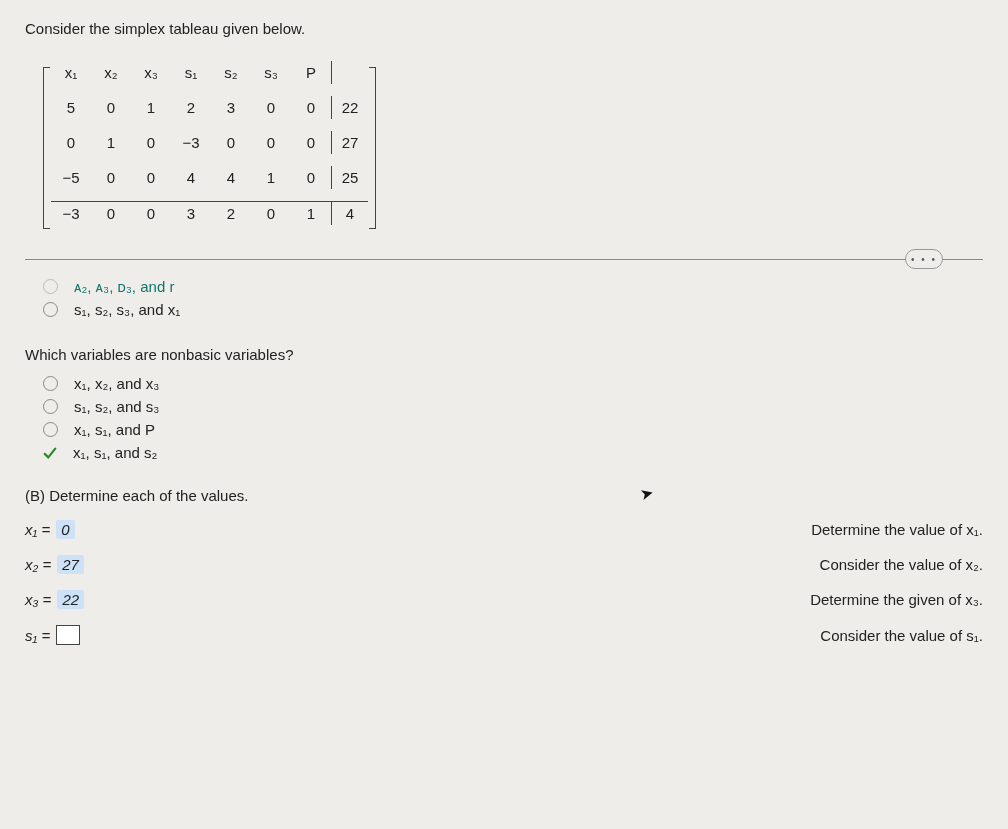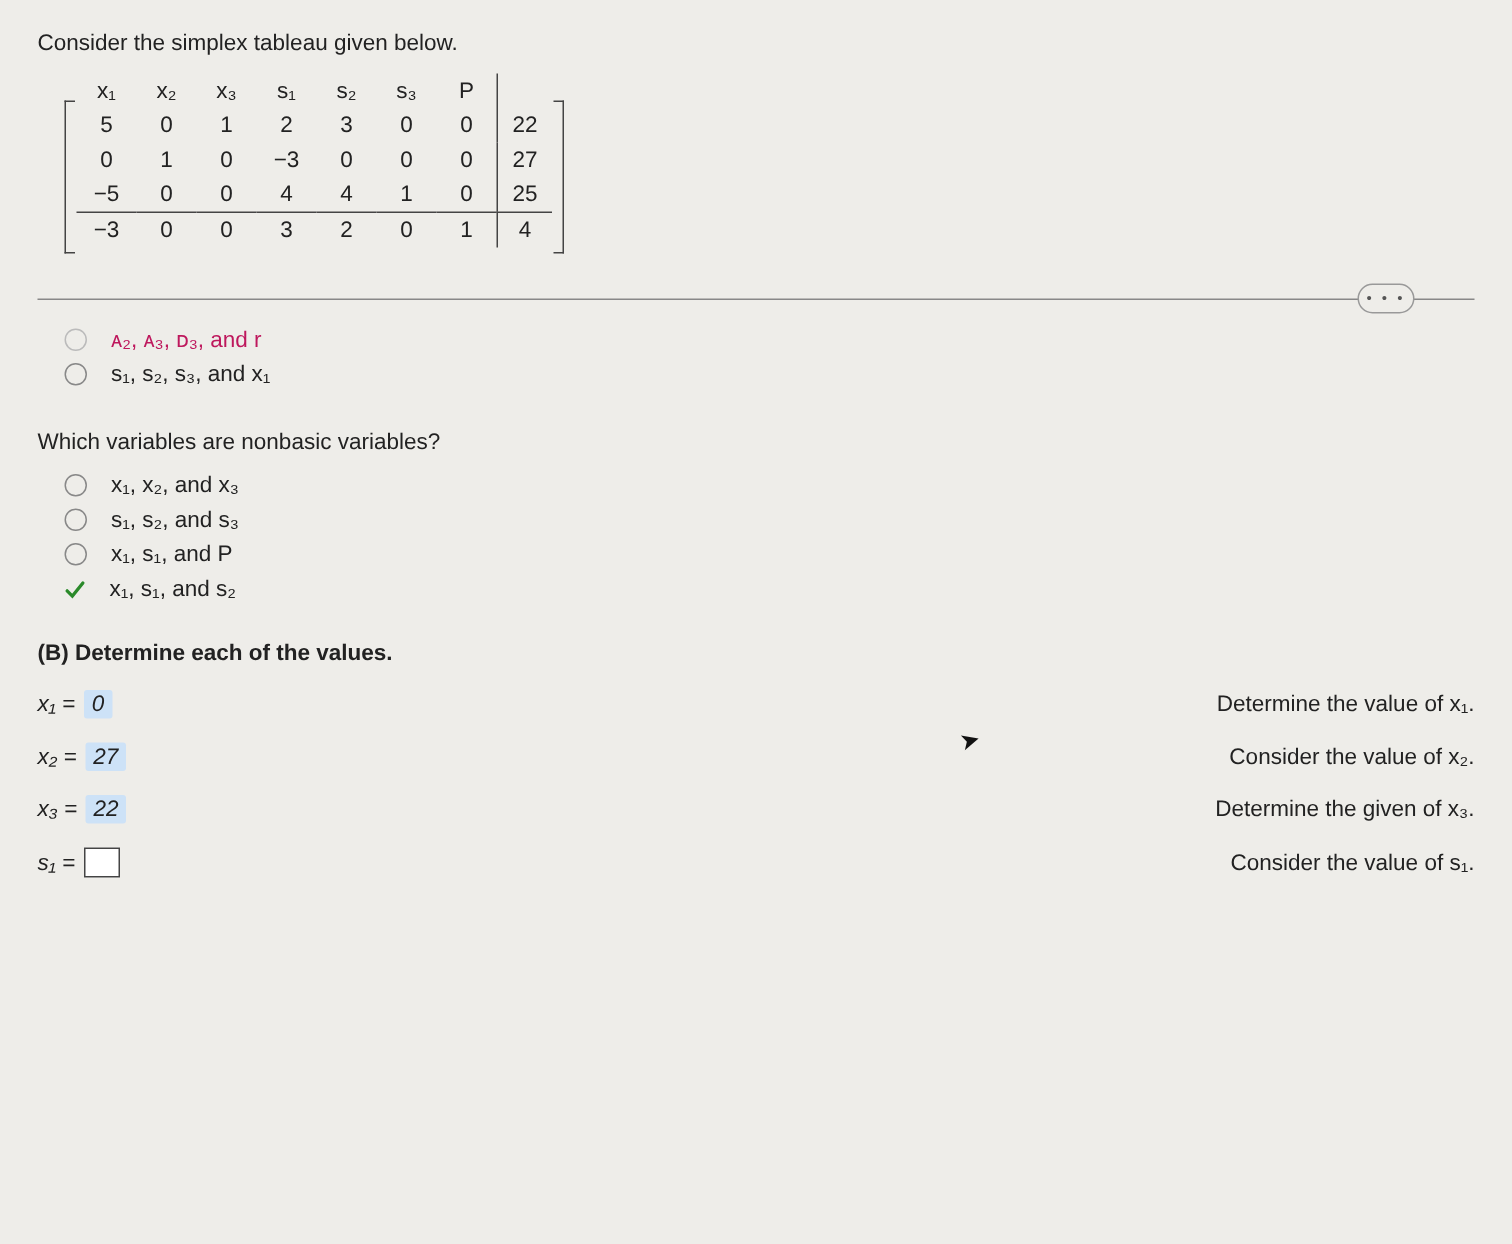--- a/index.html
+++ b/index.html
@@ -27,20 +27,21 @@
     border-top: 1.5px solid #444;
     border-bottom: 1.5px solid #444;
   }
   .bracket-left { left: -2px; border-left: 1.5px solid #444; }
   .bracket-right { right: -2px; border-right: 1.5px solid #444; }
   .trow { display: flex; }
   .tcell {
     width: 40px;
     text-align: center;
     padding: 3px 0;
+    margin-top: 12px;
   }
   .tcell.rhs { width: 36px; }
   .aug-sep { border-left: 1.5px solid #444; }
   .hrule .tcell { border-top: 1.5px solid #444; }
   .hr-divider {
     border: none;
     border-top: 1px solid #888;
     margin: 14px 0 18px 0;
     padding: 0;
     position: relative;
@@ -73,41 +74,41 @@
     border-radius: 50%;
     flex-shrink: 0;
     display: flex; align-items: center; justify-content: center;
   }
   .radio.gray { border-color: #bbb; }
   .check-correct {
     width: 14px; height: 14px;
     flex-shrink: 0;
   }
   .q2 { margin: 28px 0 12px 0; }
-  .partB { margin: 26px 0 10px 0; font-weight: bold; }
+  .partB { margin: 26px 0 10px 0; }
   .val-row {
     display: flex;
     justify-content: space-between;
     align-items: center;
     margin: 16px 0;
   }
   .val-left { display: flex; align-items: center; gap: 6px; font-style: italic; }
   .val-box {
     background: #cde2f7;
     padding: 1px 5px;
     border-radius: 2px;
   }
   .input-box {
     display: inline-block;
     width: 22px; height: 18px;
     border: 1px solid #444;
     background: #fff;
     vertical-align: middle;
   }
-  .faded { color: #be185d; }
+  .faded { color: #0f766e; }
   .cursor-arrow {
     position: absolute;
     left: 640px;
     top: 484px;
     font-size: 16px;
     color: #111;
     transform: rotate(-15deg);
   }
 </style>
 </head>

